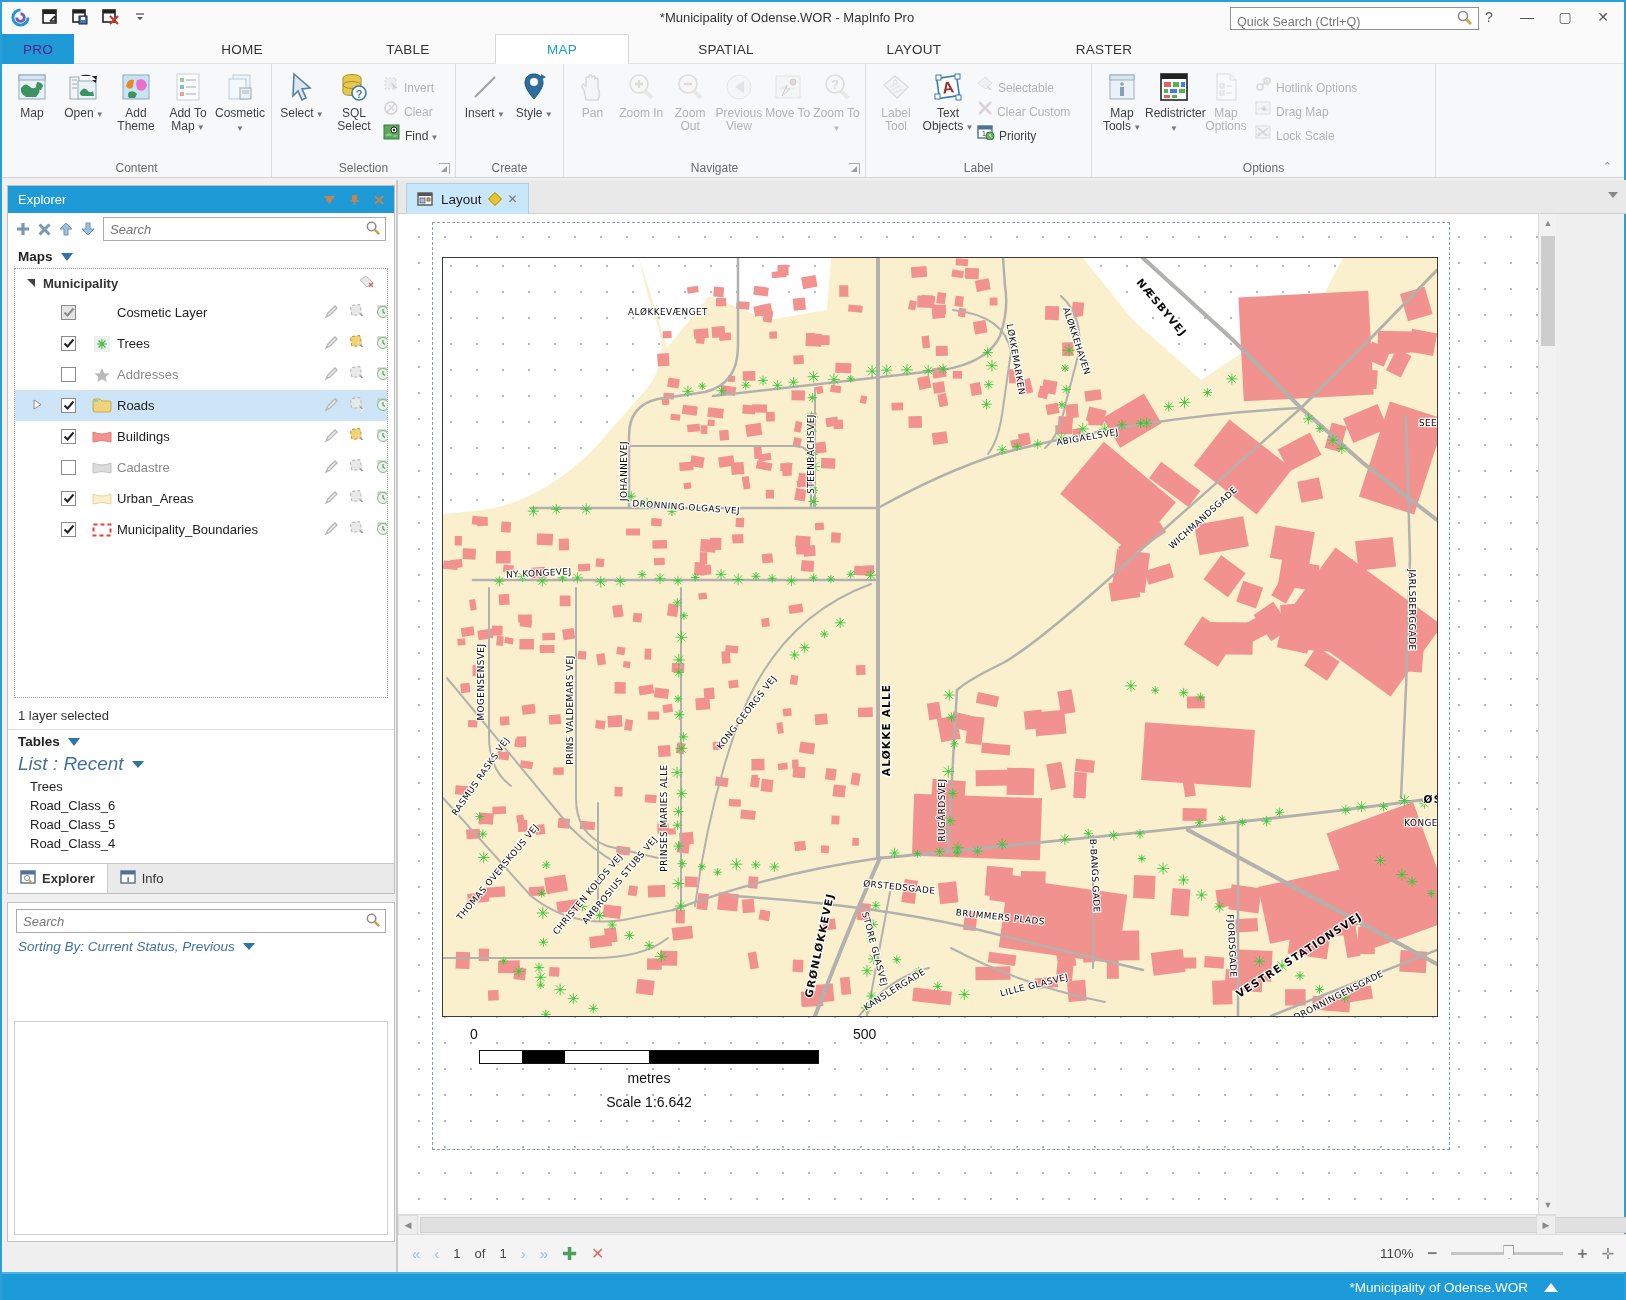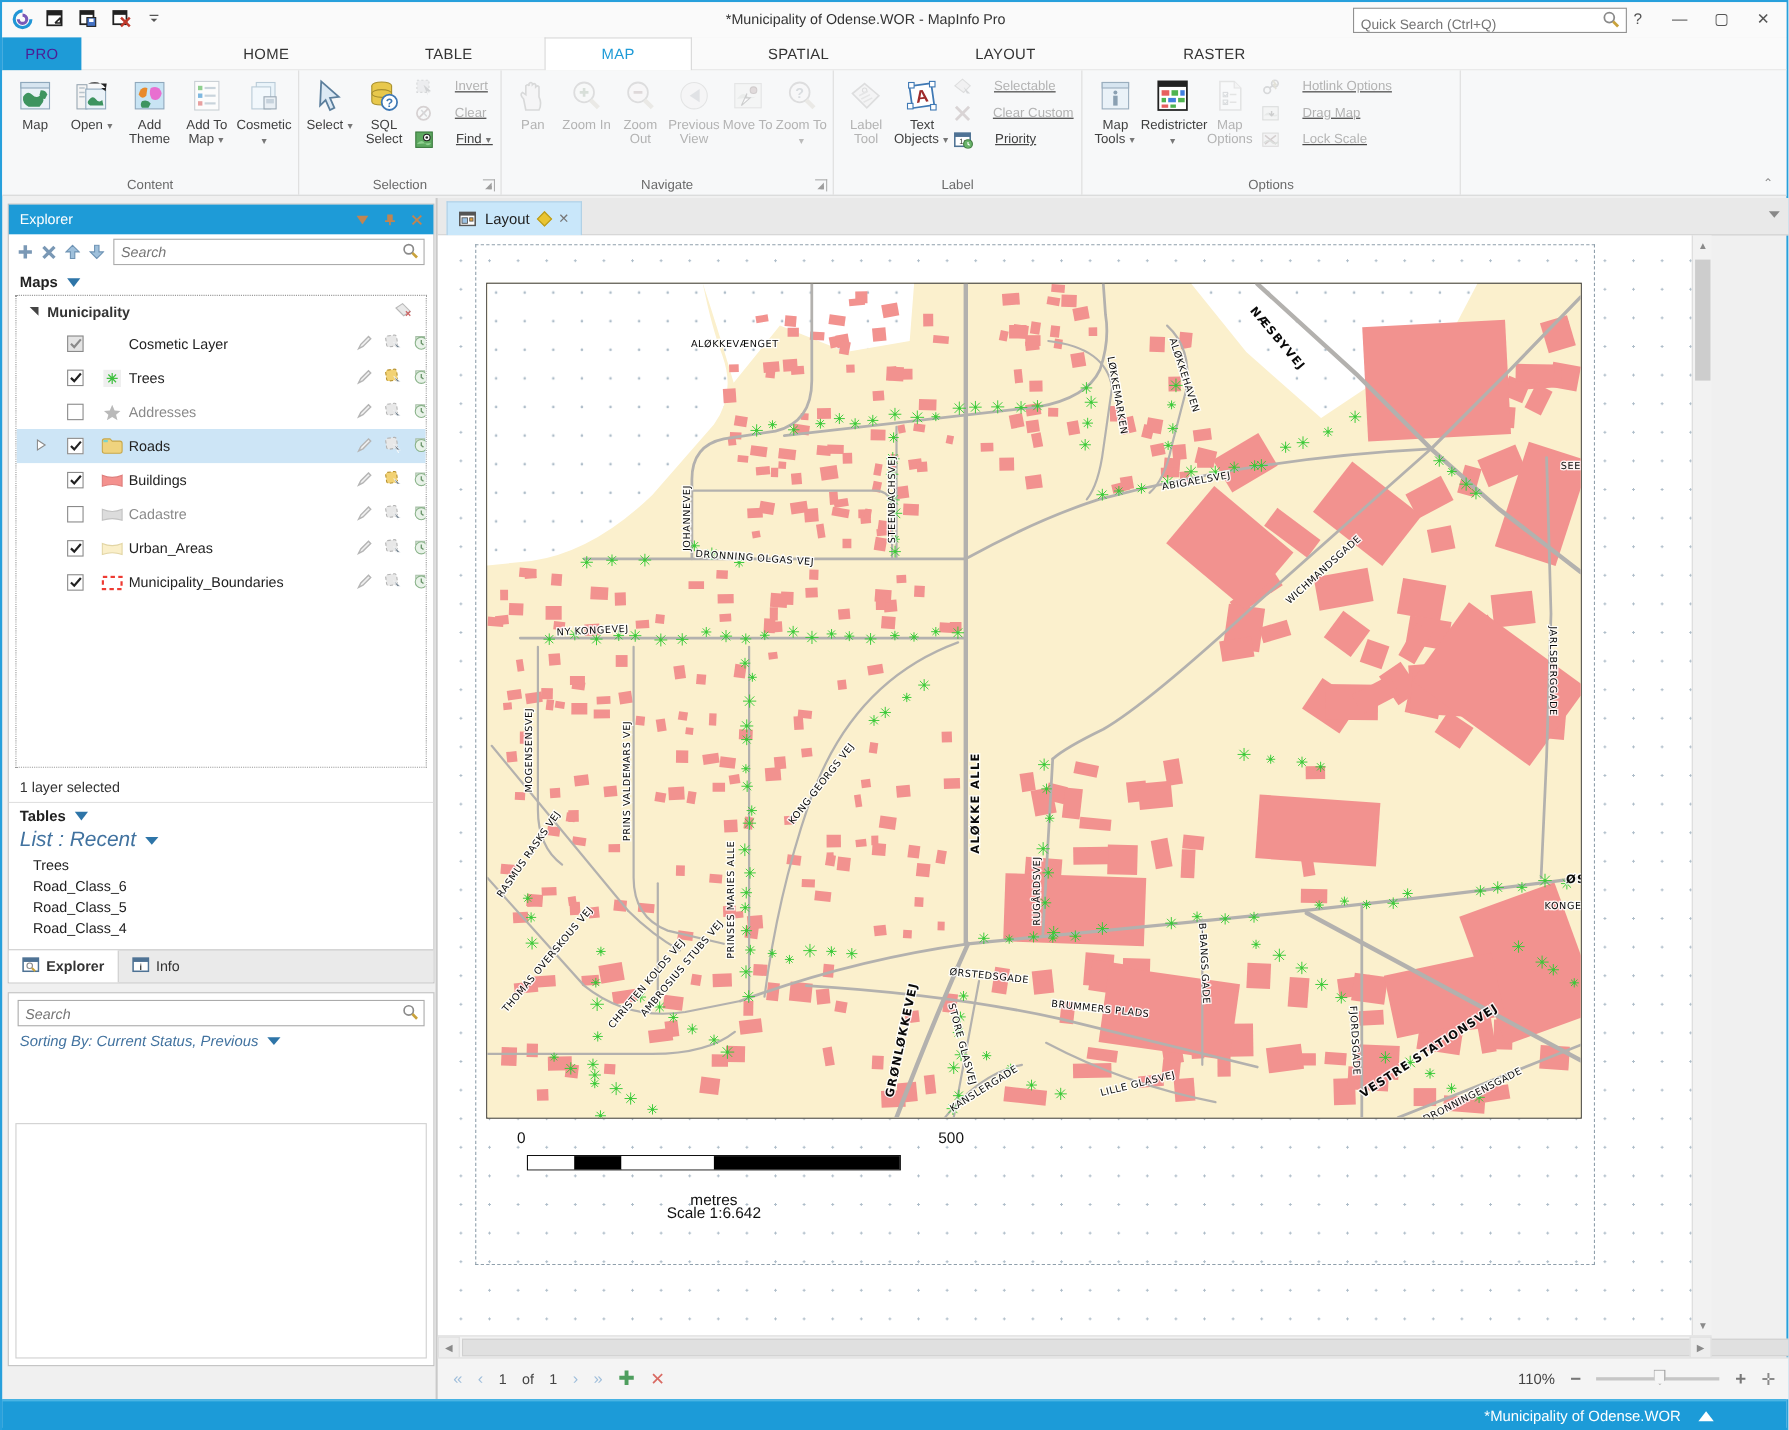--- a/index.html
+++ b/index.html
@@ -27,21 +27,21 @@
   .ribbon { position:absolute; left:0; top:62px; width:100%; height:114px; background:#F7F8F9; border-bottom:1px solid #D5D5D5; display:flex; }
   .rgroup { position:relative; height:100%; border-right:1px solid #DDDDDD; padding:2px 4px 0 4px; }
   .rbody { display:flex; align-items:flex-start; height:90px; }
   .rname { position:absolute; bottom:2px; left:0; right:0; text-align:center; font-size:12px; color:#6A6A6A; }
   .launcher { position:absolute; bottom:3px; right:5px; width:11px; height:11px; border-left:1px solid #999; border-bottom:1px solid #999; transform:rotate(180deg); opacity:.8; }
   .launcher:after { content:""; position:absolute; left:2px; top:2px; border:3px solid transparent; border-top-color:#888; border-left-color:#888; }
   .rbtn { display:flex; cursor:default; }
   .rbtn.large { flex-direction:column; align-items:center; width:52px; padding-top:4px; }
   .rbtn.large .ric { height:34px; display:flex; align-items:center; justify-content:center; }
   .rbtn.large .rlb { text-align:center; font-size:12px; color:#3F3F3F; line-height:13px; margin-top:3px; max-width:58px; }
-  .rbtn.small { flex-direction:row; align-items:flex-start; gap:20px; height:24px; padding:0 3px;text-decoration:underline; }
+  .rbtn.small { flex-direction:row; align-items:flex-end; gap:4px; height:24px; padding:0 3px; }
   .rbtn.small .rlb { font-size:12px; color:#3F3F3F; white-space:nowrap; }
   .rbtn.disabled .rlb { color:#B3B3B3; }
   .rbtn.disabled .ric { opacity:.38; filter:grayscale(80%); }
   .rcol { display:flex; flex-direction:column; justify-content:flex-start; padding-top:5px; }
   .caret { font-size:8px; color:#777; }
   .rbtn.disabled .caret { color:#BBB; }
   .ribcollapse { position:absolute; right:12px; bottom:4px; color:#888; font-size:11px; }
 
   
   .panel { position:absolute; background:#fff; border:1px solid #BFBFBF; }
@@ -83,21 +83,21 @@
             background-image:radial-gradient(#AEBDC9 1.1px, transparent 1.2px); background-size:26px 26px; background-position:8px 10px; }
   .pagemargin { position:absolute; left:34px; top:8px; width:1018px; height:928px; border:1px dashed #90A0AC; }
   .map-frame { position:absolute; left:44px; top:43px; width:996px; height:760px; border:1px solid #3A3A3A; background:#FBF0CD; }
   .map-frame svg { display:block; }
 
   .scaleblock { position:absolute; left:60px; top:812px; width:420px; }
   .sb-zero { position:absolute; left:12px; top:0; font-size:14px; color:#111; }
   .sb-max { position:absolute; left:395px; top:0; font-size:14px; color:#111; }
   .sb-bar { position:absolute; left:21px; top:24px; width:340px; height:14px; border:1px solid #111; display:flex; background:#fff; }
   .sb-bar i { display:block; height:100%; }
-  .sb-units { position:absolute; left:21px; top:56px; width:340px; text-align:center; font-size:14px; color:#111; }
+  .sb-units { position:absolute; left:21px; top:44px; width:340px; text-align:center; font-size:14px; color:#111; }
   .sb-scale { position:absolute; left:21px; top:68px; width:340px; text-align:center; font-size:14px; color:#111; }
 
   .vscroll { position:absolute; left:1536px; top:212px; width:18px; height:1000px; background:#F2F2F2; border-left:1px solid #DDD; }
   .vthumb { position:absolute; left:2px; top:22px; width:14px; height:110px; background:#CDCDCD; }
   .sarrow { position:absolute; left:0; width:18px; height:18px; display:flex; align-items:center; justify-content:center; color:#8A8A8A; font-size:9px; }
   .hscroll { position:absolute; left:396px; top:1212px; width:1158px; height:20px; background:#F2F2F2; border-top:1px solid #DDD; }
   .hthumb { position:absolute; left:22px; top:2px; width:1490px; height:16px; background:#E0E0E0; border:1px solid #D0D0D0; }
   .harrow { position:absolute; top:0; width:20px; height:20px; display:flex; align-items:center; justify-content:center; color:#8A8A8A; font-size:9px; background:#EDEDED; border:1px solid #DDD; }
 
   .navrow { position:absolute; left:396px; top:1232px; width:1230px; height:38px; background:#F4F4F4; border-top:1px solid #DCDCDC; display:flex; align-items:center; }
@@ -298,20 +298,43 @@
                     <path d="M2 12 q4 -5 7 -1 t6 0" fill="#8FD08F"></path>
                     <circle cx="11" cy="6" r="3" fill="#fff" stroke="#222"></circle>
                     <circle cx="11" cy="6" r="1.2" fill="#222"></circle>
                   </svg></span>
                 <span class="rlb">Find<span class="caret"> ▼</span></span>
               </div>
             </div>
           </div>
           <div class="rname">Selection</div>
           <span class="launcher"></span>
+        </div>
+        <div class="rgroup" style="width: 108px;">
+          <div class="rbody">
+            <div class="rbtn large">
+              <span class="ric">
+                <svg width="28" height="28" viewBox="0 0 28 28">
+                  <path d="M4 24 L24 4" stroke="#9AA4AC" stroke-width="2"></path>
+                </svg>
+              </span>
+              <span class="rlb">Insert<span class="caret"> ▼</span></span>
+            </div>
+            <div class="rbtn large">
+              <span class="ric">
+                <svg width="24" height="30" viewBox="0 0 24 30">
+                  <path d="M12 2 C18 2 21 6 21 11 C21 17 12 27 12 27 C12 27 3 17 3 11 C3 6 6 2 12 2 Z" fill="#2E6E9E" stroke="#1E4E74"></path>
+                  <circle cx="12" cy="10" r="4" fill="#fff"></circle>
+                  <path d="M19 2 l5 3 -5 3 Z" fill="#2E6E9E"></path>
+                </svg>
+              </span>
+              <span class="rlb">Style<span class="caret"> ▼</span></span>
+            </div>
+          </div>
+          <div class="rname">Create</div>
         </div>
         <div class="rgroup" style="width: 302px;">
           <div class="rbody">
             <div class="rbtn large disabled">
               <span class="ric">
                 <svg width="28" height="30" viewBox="0 0 28 30">
                   <path d="M8 28 L6 18 Q2 14 5 12 L8 14 V6 q2 -2 3 0 V4 q2 -2 3 0 V5 q2 -2 3 0 V7 q2 -2 3 0 V16 q3 6 0 12 Z" fill="#F2F2F2" stroke="#A8A8A8" stroke-width="1.5"></path>
                 </svg>
               </span>
               <span class="rlb">Pan</span>

